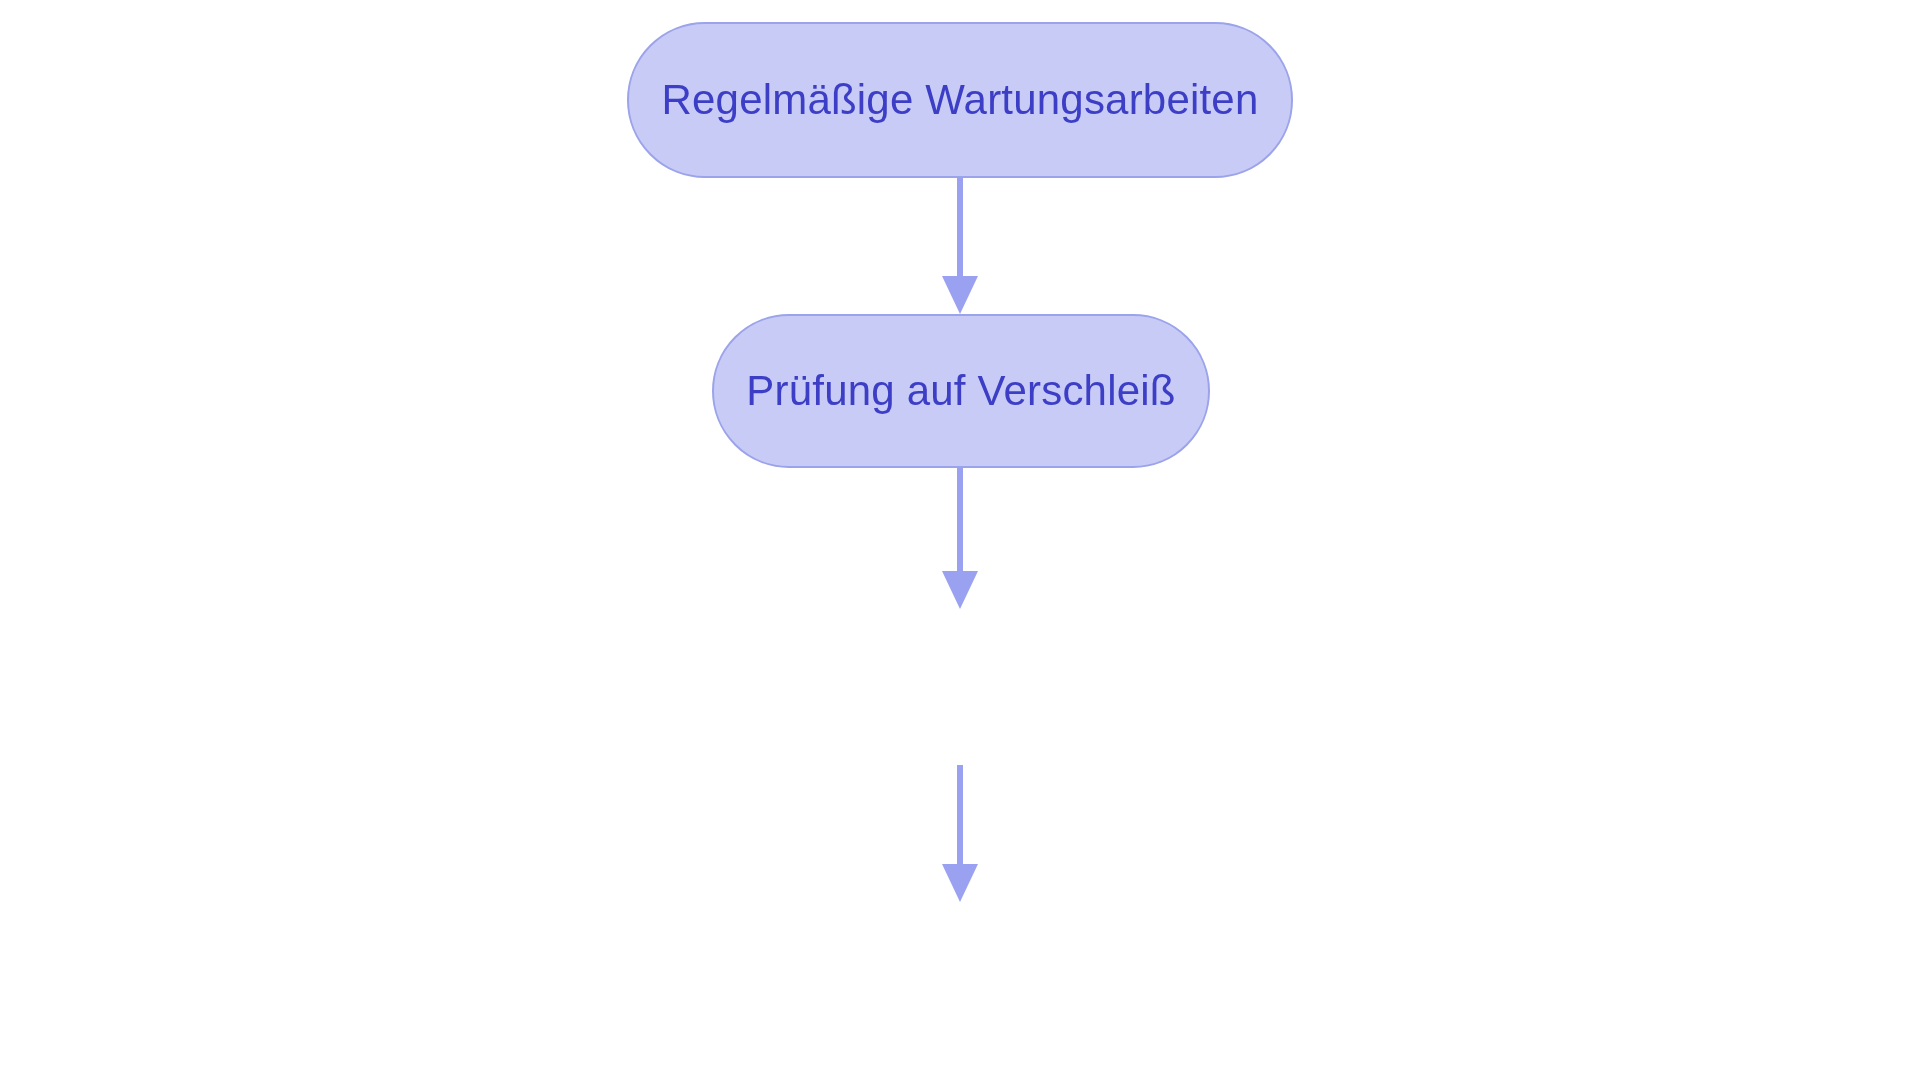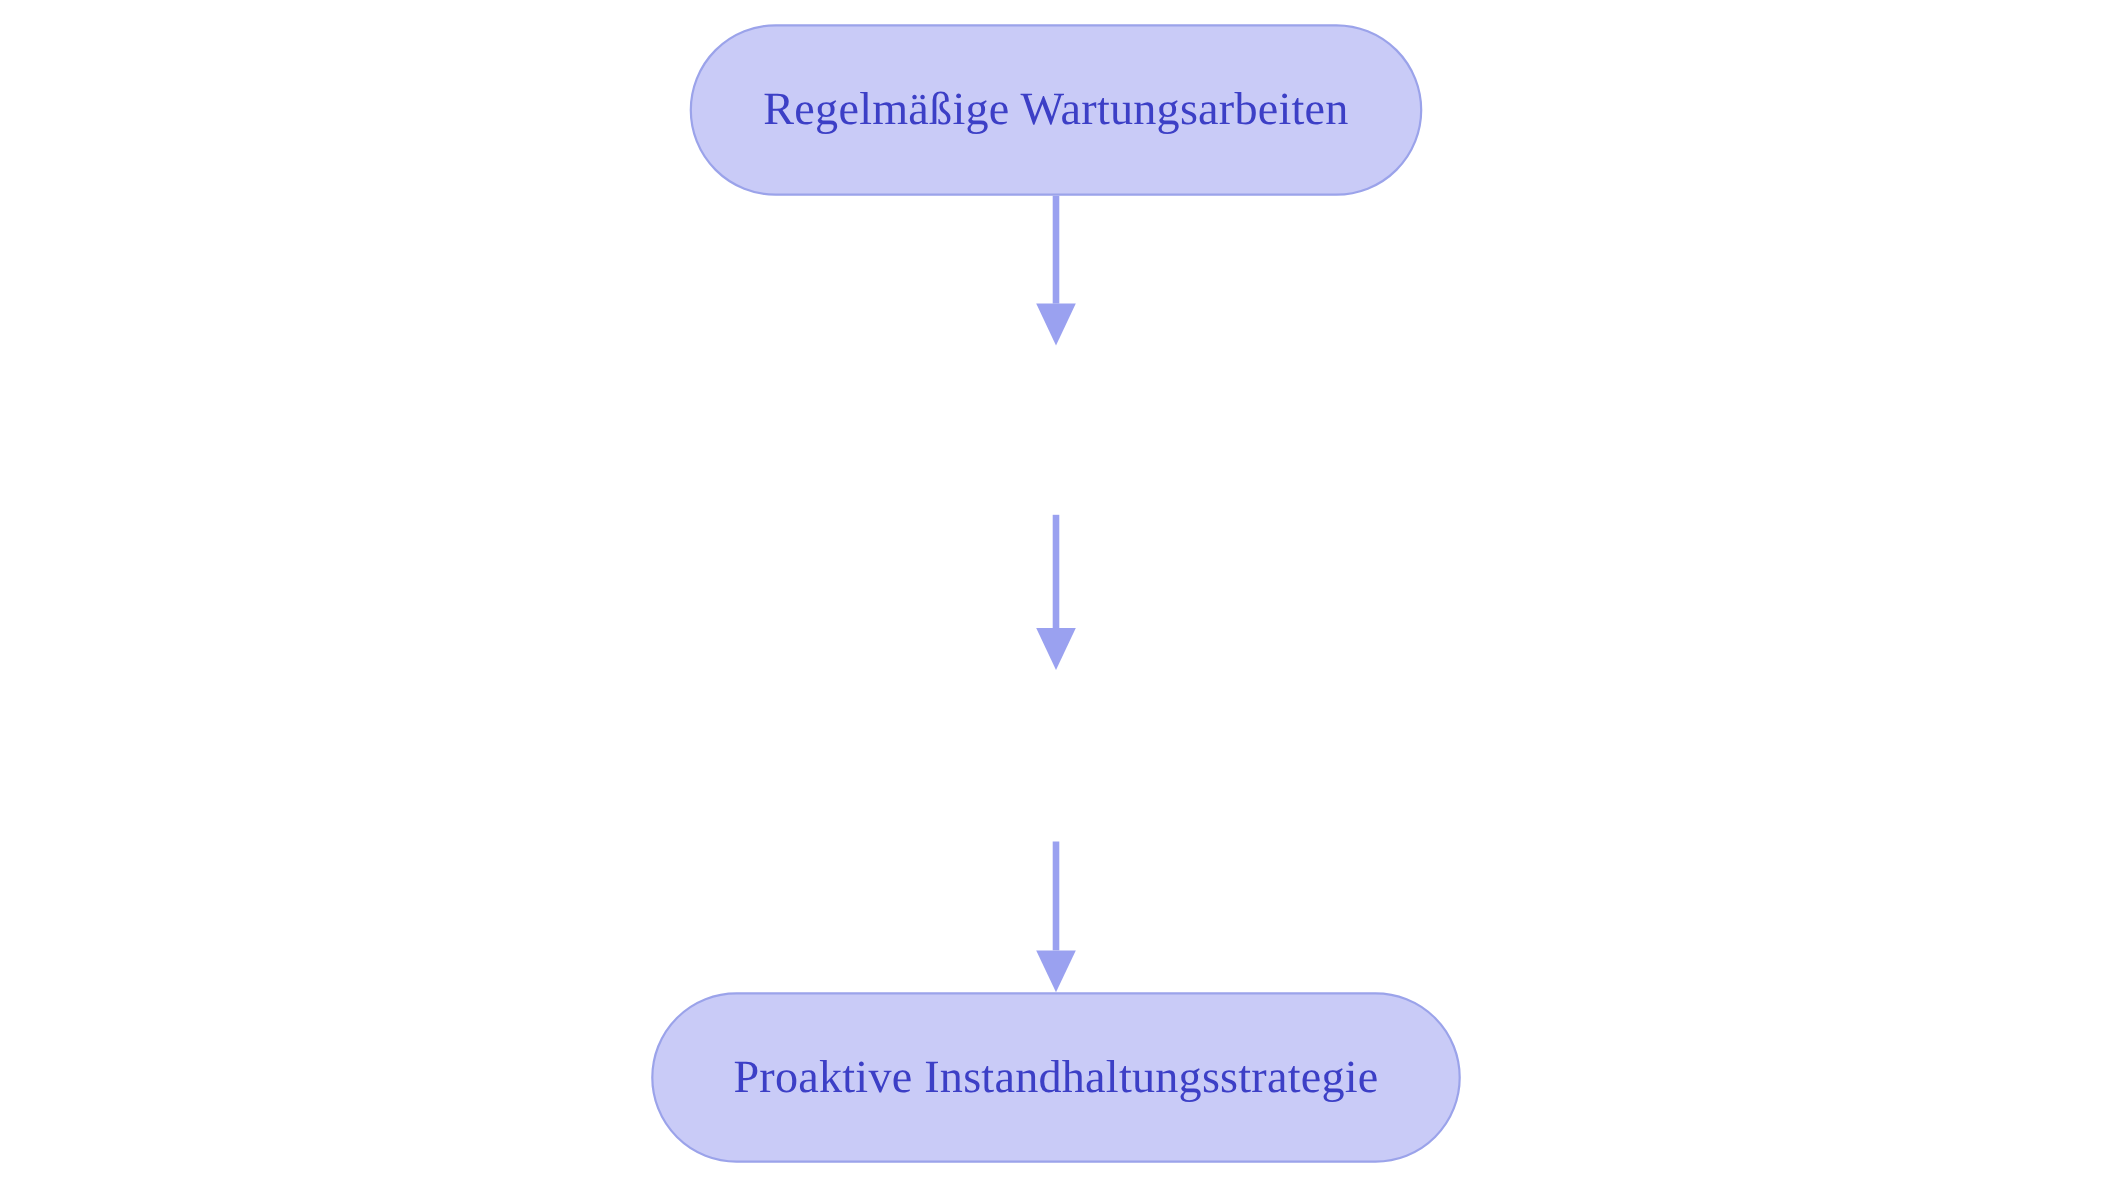--- a/index.html
+++ b/index.html
@@ -24,21 +24,20 @@
     background: var(--background);
   }
   .flow-node {
     position: absolute;
     background: var(--node-fill);
     border: 2.5px solid var(--node-border);
     border-radius: 100px;
     display: flex;
     align-items: center;
     justify-content: center;
-    font-family: Liberation Serif, serif;
   }
   .flow-node .label {
     color: var(--node-text);
     font-size: 42px;
     font-weight: 400;
     letter-spacing: 0.2px;
     white-space: nowrap;
     text-align: center;
   }
   #node-1 { left: 627px; top:  22px; width: 666px; height: 156px; }
@@ -78,29 +77,29 @@
 
   <div class="flow-node" id="node-1">
     <span class="label">Regelmäßige Wartungsarbeiten</span>
   </div>
 
   <div class="flow-arrow" id="arrow-1">
     <div class="arrow-shaft"></div>
     <div class="arrow-head"></div>
   </div>
 
+  <div class="flow-node" id="node-2">
+    <span class="label">Prüfung auf Verschleiß</span>
+  </div>
 
   <div class="flow-arrow" id="arrow-2">
     <div class="arrow-shaft"></div>
     <div class="arrow-head"></div>
   </div>
 
 
   <div class="flow-arrow" id="arrow-3">
     <div class="arrow-shaft"></div>
     <div class="arrow-head"></div>
   </div>
 
-  <div class="flow-node" id="node-4">
-    <span class="label">Proaktive Instandhaltungsstrategie</span>
-  </div>
 
 </div>
 
 </body></html>

